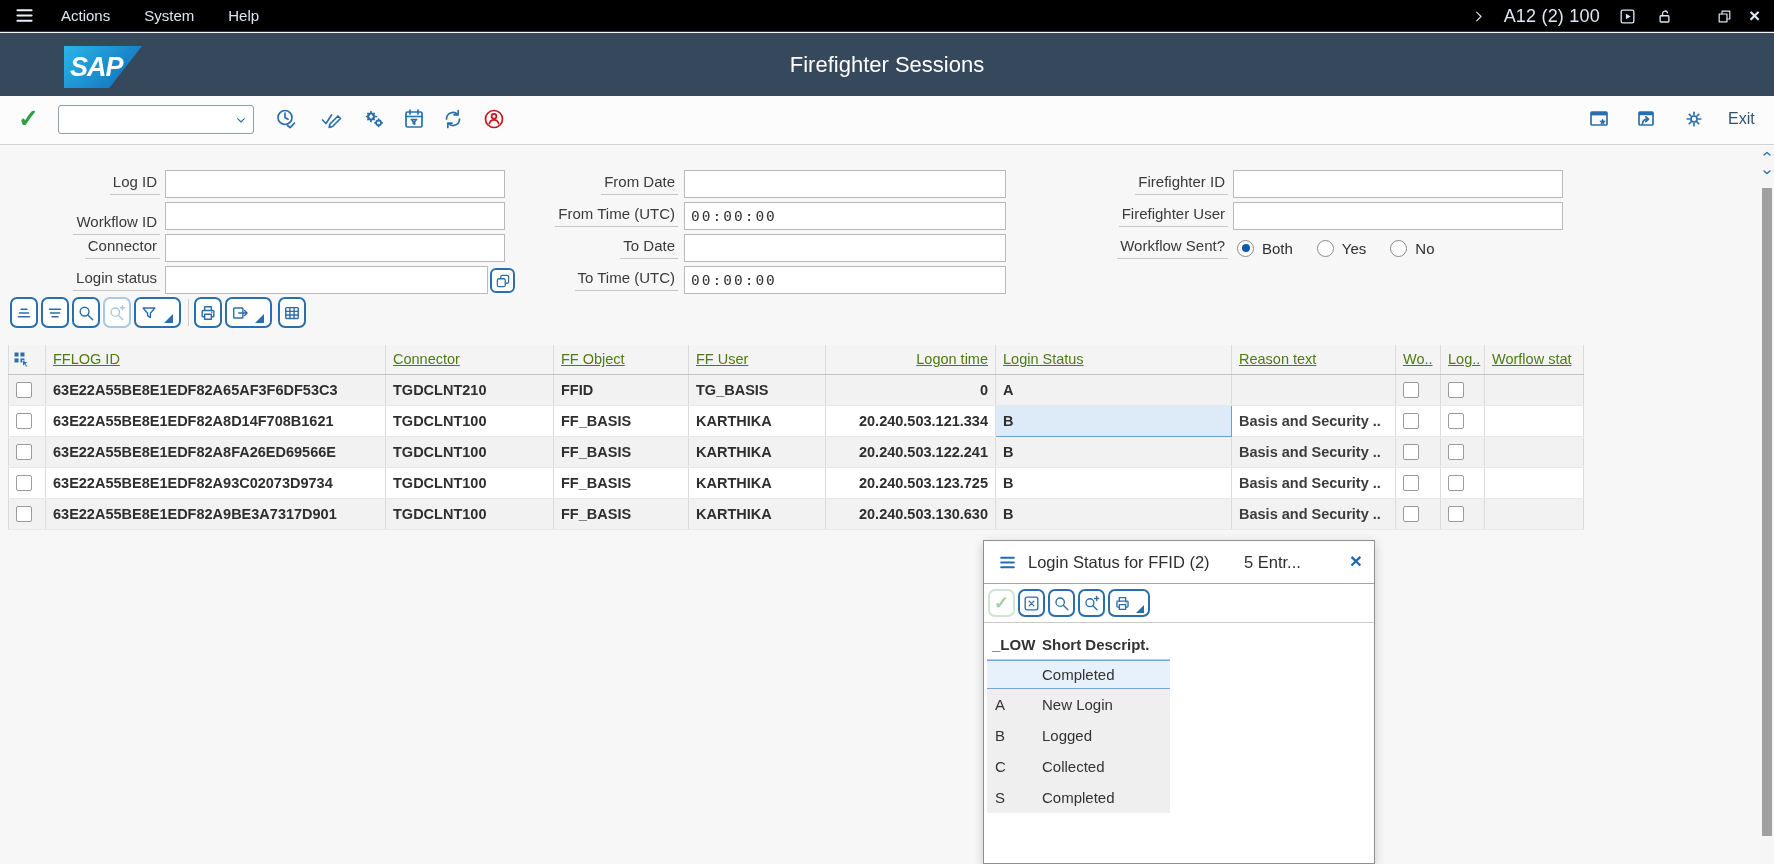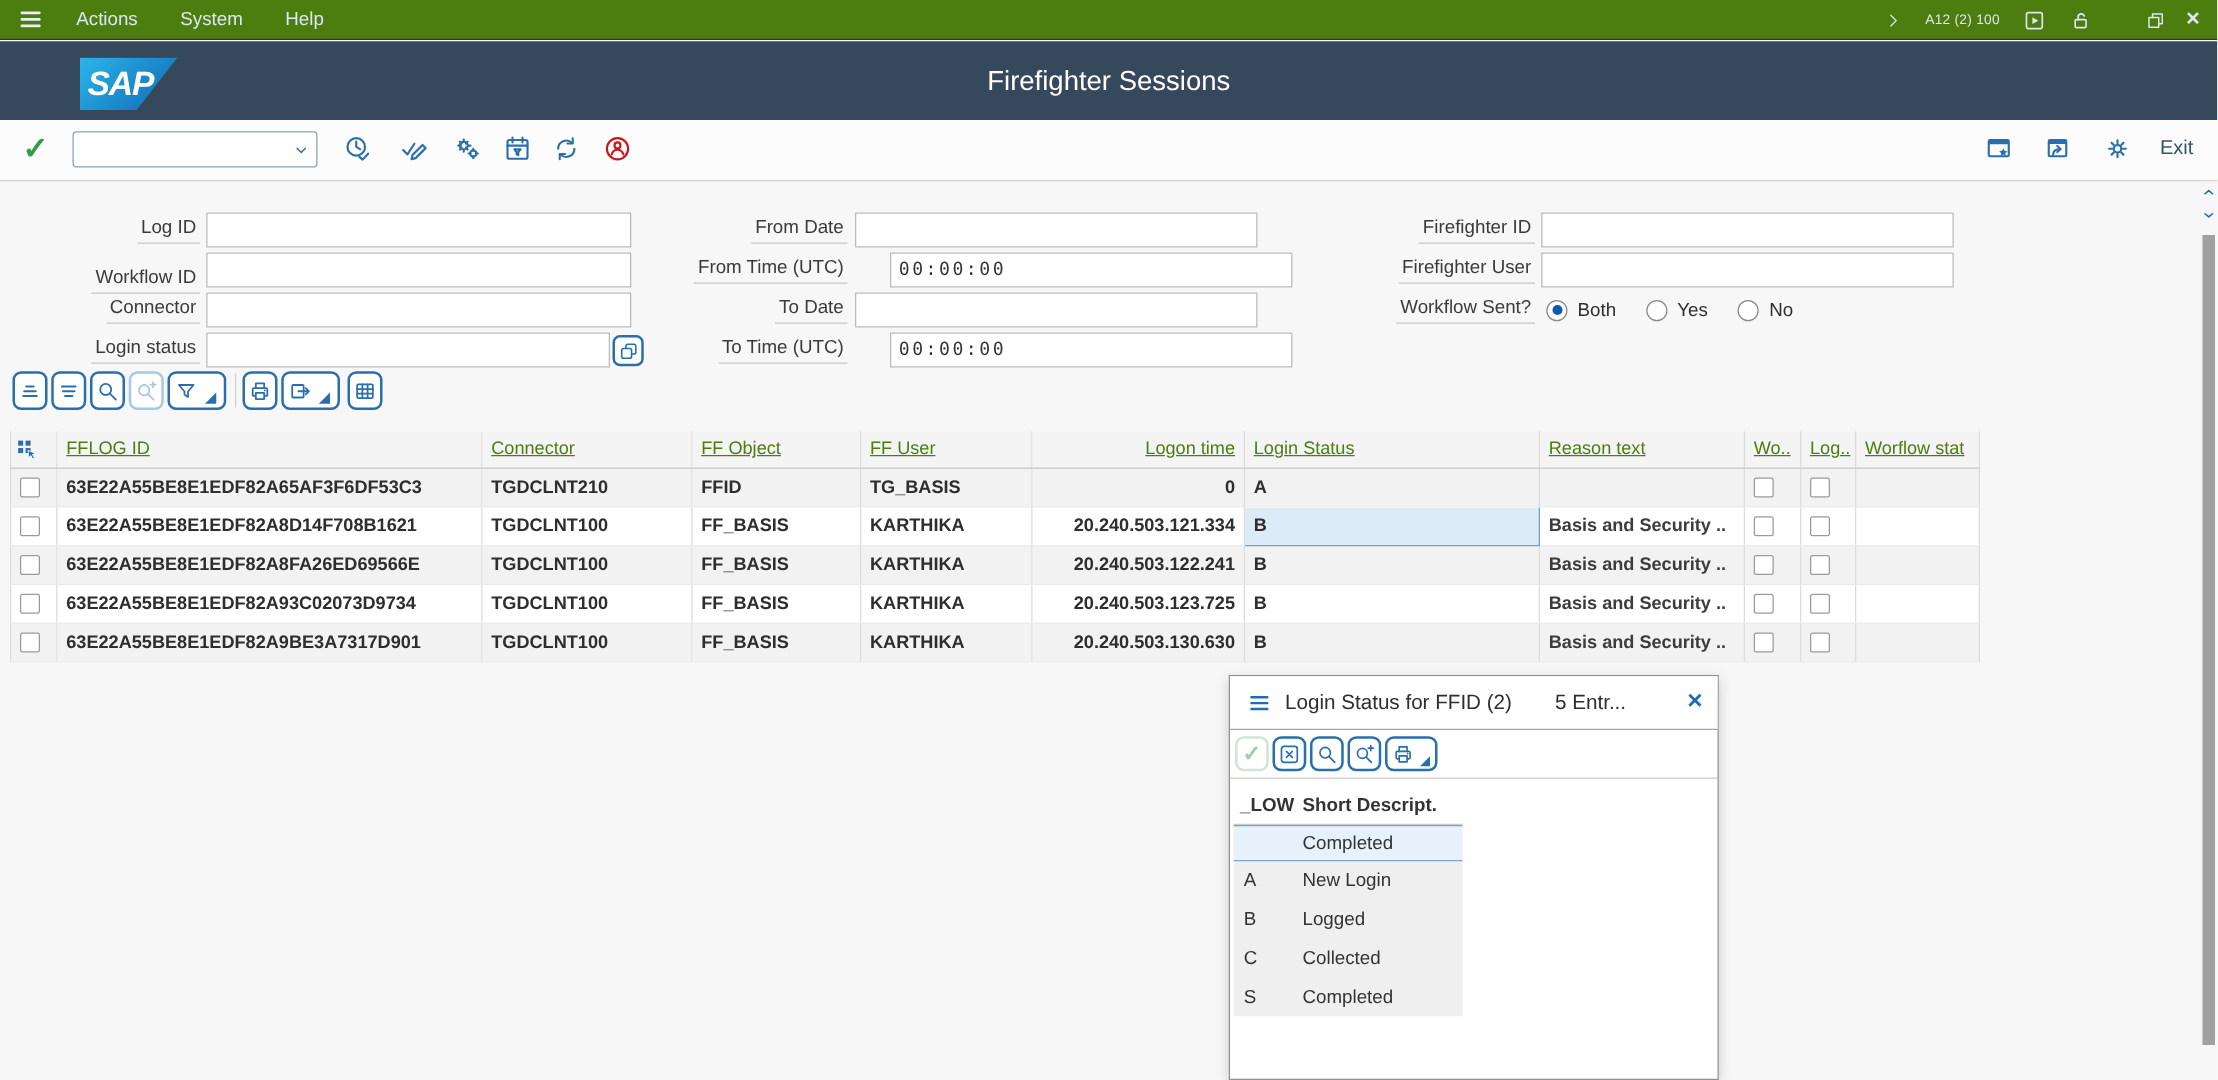--- a/index.html
+++ b/index.html
@@ -3,26 +3,26 @@
 <meta charset="utf-8">
 <style>
   * { margin:0; padding:0; box-sizing:border-box; }
   html,body { width:1774px; height:864px; overflow:hidden; }
   body { font-family:"Liberation Sans", sans-serif; }
   .screen { position:relative; width:1774px; height:864px; background:#f7f7f7; overflow:hidden; }
 
   svg.ic { display:block; fill:none; stroke:currentColor; stroke-width:1.7; stroke-linecap:round; stroke-linejoin:round; }
 
   
-  .menubar { position:absolute; left:0; top:0; width:1774px; height:32px; background:#4d7c0f; display:flex; align-items:center; color:#dbe7f2; border-bottom:1px solid #24394c; }
+  .menubar { position:absolute; left:0; top:0; width:1774px; height:32px; background:#000000; display:flex; align-items:center; color:#dbe7f2; border-bottom:1px solid #24394c; }
   .menubar .burger { margin-left:14px; color:#e8f0f7; }
   .menus { display:flex; margin-left:22px; gap:26px; font-size:15px; }
   .menus .mi { cursor:default; padding:2px 4px; }
   .mb-right { position:absolute; right:0; top:0; height:32px; display:flex; align-items:center; gap:18px; padding-right:14px; color:#dbe7f2; }
-  .sysinfo { font-size:11px; letter-spacing:.2px; }
+  .sysinfo { font-size:18px; letter-spacing:.2px; }
   .wctl { display:flex; align-items:center; gap:16px; margin-left:8px; }
   .minbar { width:16px; height:2px; background:#dbe7f2; margin-top:8px; }
 
   
   .titlebar { position:absolute; left:0; top:33px; width:1774px; height:63px; background:#36495c; }
   .saplogo { position:absolute; left:64px; top:13px; width:78px; height:42px; background:linear-gradient(135deg,#29b5e8 0%,#1474bd 85%); clip-path:polygon(0 0,100% 0,58% 100%,0 100%); color:#fff; font-weight:bold; font-style:italic; font-size:27px; display:flex; align-items:center; padding-left:6px; letter-spacing:-1px; }
   .apptitle { position:absolute; left:0; top:0; width:100%; height:63px; display:flex; align-items:center; justify-content:center; color:#fff; font-size:22px; }
 
   
   .apptb { position:absolute; left:0; top:96px; width:1774px; height:49px; background:#fcfcfc; border-bottom:1px solid #d2d2d2; }
@@ -31,21 +31,21 @@
   .cmdbox input { position:absolute; left:4px; top:2px; width:160px; height:23px; border:none; outline:none; font-size:14px; background:transparent; }
   .cmdbox .chev { position:absolute; right:4px; top:6px; color:#2a6fad; }
   .tbico { position:absolute; top:11px; color:#2a6fad; }
   .tbico.red { color:#c5171c; }
   .exitlink { position:absolute; top:14px; left:1728px; color:#33536d; font-size:16px; cursor:pointer; }
 
   
   .flabel { position:absolute; height:28px; display:flex; align-items:center; justify-content:flex-end; font-size:15px; color:#3a3a3a; }
   .flabel span { border-bottom:1px solid #c6c6c6; padding:0 3px 4px 3px; }
   .finput { position:absolute; height:28px; background:#fff; border:1px solid #b9b9b9; font-size:15px; color:#333; padding:0 6px; outline:none; }
-  .finput.mono { font-family:"DejaVu Sans Mono","Liberation Mono",monospace; letter-spacing:2px; font-size:14.5px;margin-left:28px; }
+  .finput.mono { font-family:"DejaVu Sans Mono","Liberation Mono",monospace; letter-spacing:2px; font-size:14.5px; }
   .msbtn { position:absolute; width:25px; height:25px; border:2px solid #2a6fad; border-radius:6px; background:#fff; color:#2a6fad; display:flex; align-items:center; justify-content:center; }
   .radiogrp { position:absolute; display:flex; align-items:center; gap:24px; font-size:15px; color:#2e2e2e; }
   .radio { display:flex; align-items:center; gap:8px;text-align:center; }
   .rdot { width:17px; height:17px; border-radius:50%; border:1px solid #8a8a8a; background:#fff; position:relative; }
   .rdot.sel::after { content:""; position:absolute; left:3.5px; top:3.5px; width:8px; height:8px; border-radius:50%; background:#0a5bab; }
 
   
   .gbtn { position:absolute; top:297px; height:31px; border:2px solid #2a6fad; border-radius:7px; background:#fff; color:#2a6fad; display:flex; align-items:center; justify-content:center; }
   .gbtn.dis { border-color:#a9c8e2; color:#a9c8e2; }
   .gbtn .tri { width:17px; height:27px; position:relative; }

